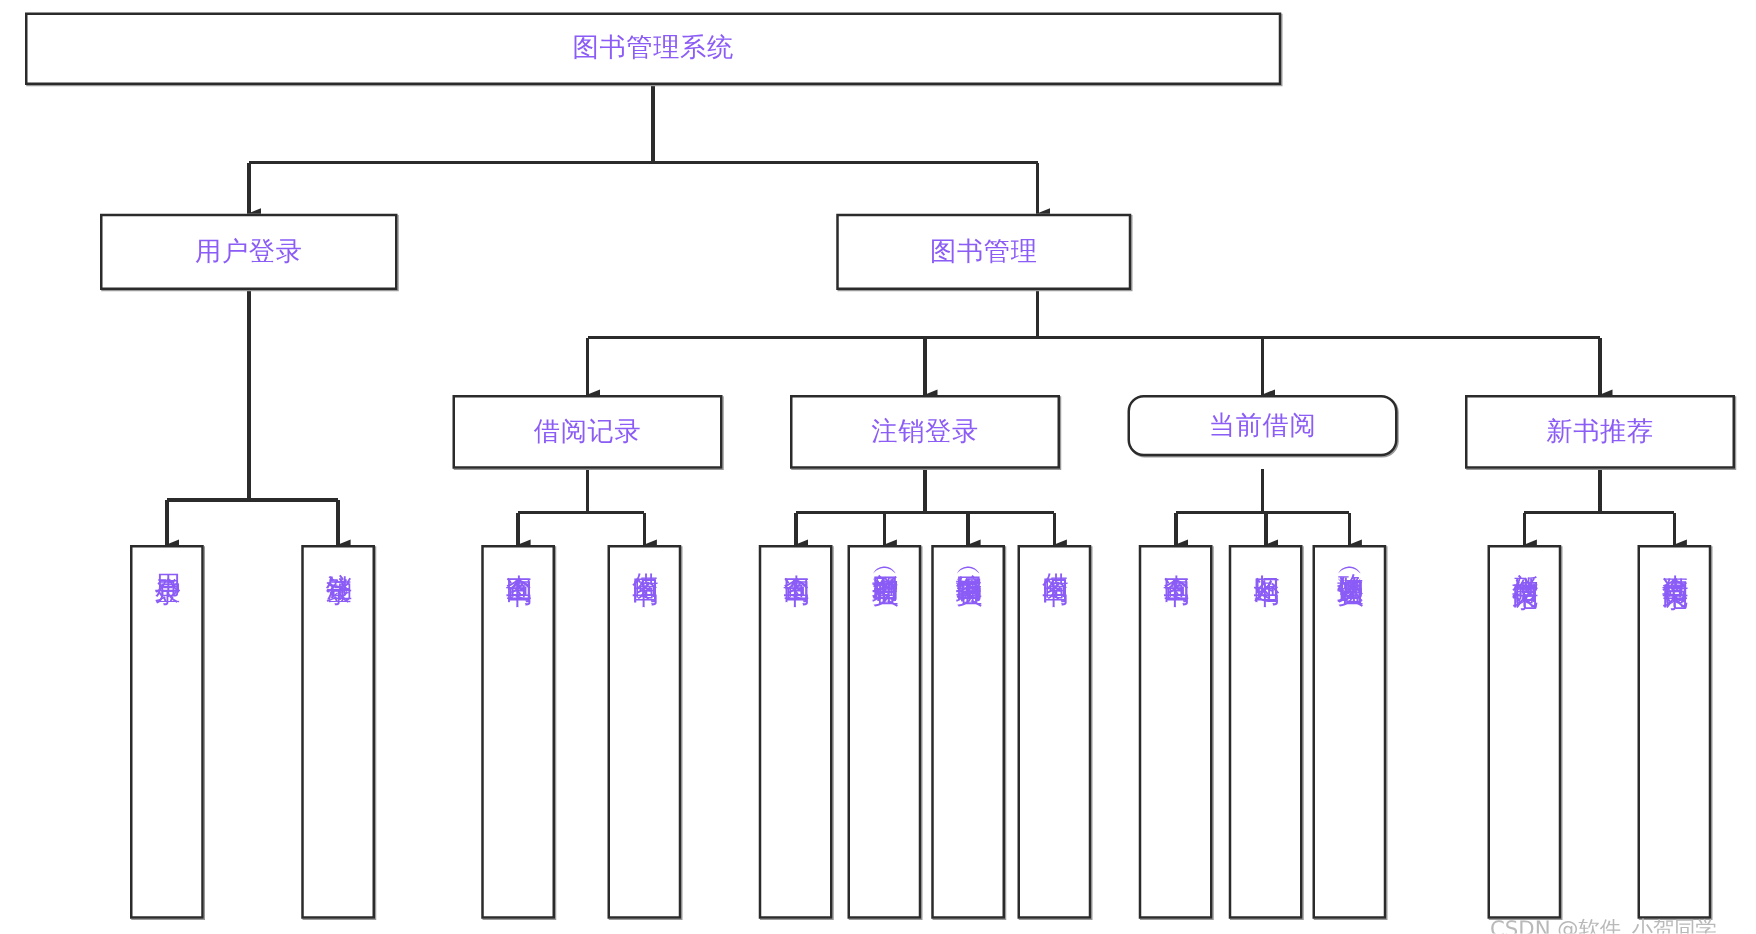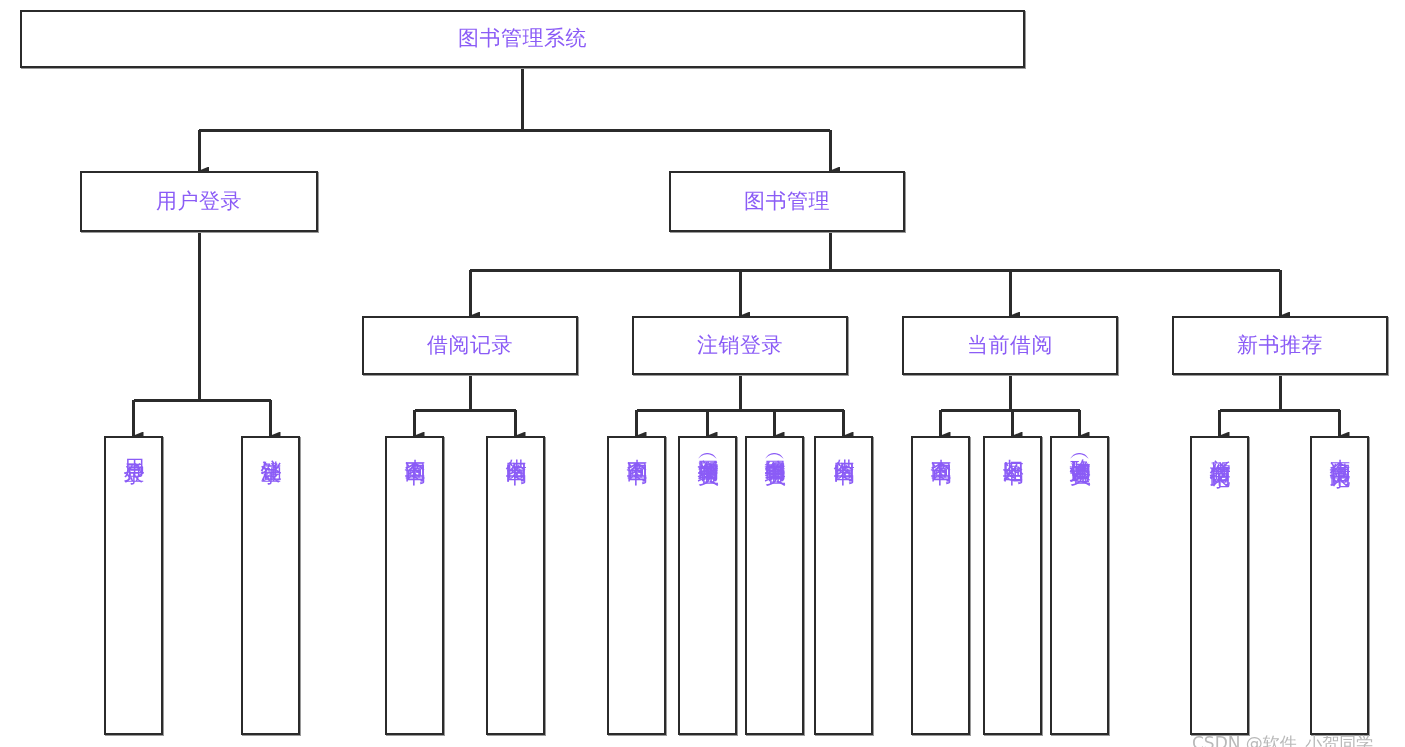--- a/index.html
+++ b/index.html
@@ -128,21 +128,21 @@
       </div>
       <div class="node-box node-horizontal" style="left: 669px; top: 171px; width: 236px; height: 61px;">
         <span class="node-label">图书管理</span>
       </div>
       <div class="node-box node-horizontal" style="left: 362px; top: 316px; width: 216px; height: 59px;">
         <span class="node-label">借阅记录</span>
       </div>
       <div class="node-box node-horizontal" style="left: 632px; top: 316px; width: 216px; height: 59px;">
         <span class="node-label">注销登录</span>
       </div>
-      <div class="node-box node-horizontal" style="left: 902px; top: 316px; width: 216px; height: 59px;">
+      <div class="node-box node-horizontal" style="left: 902px; top: 316px; width: 216px; height: 49px; border-radius: 13px;">
         <span class="node-label">当前借阅</span>
       </div>
       <div class="node-box node-horizontal" style="left: 1172px; top: 316px; width: 216px; height: 59px;">
         <span class="node-label">新书推荐</span>
       </div>
       <div class="node-box node-vertical" style="left: 104px; top: 436px; width: 59px; height: 299px;">
         <span class="node-label">用户登录</span>
       </div>
       <div class="node-box node-vertical" style="left: 241px; top: 436px; width: 59px; height: 299px;">
         <span class="node-label">注销登录</span>

